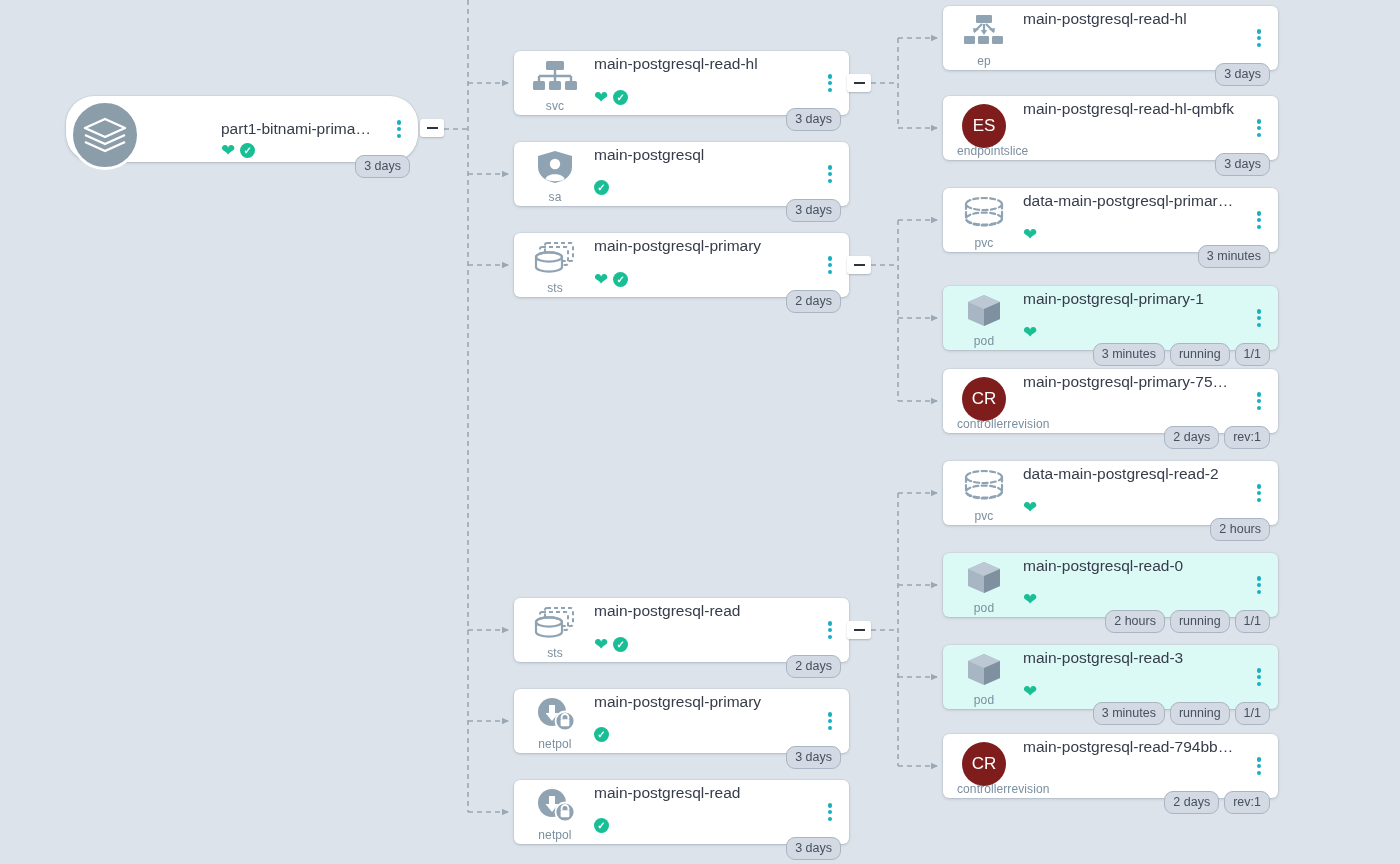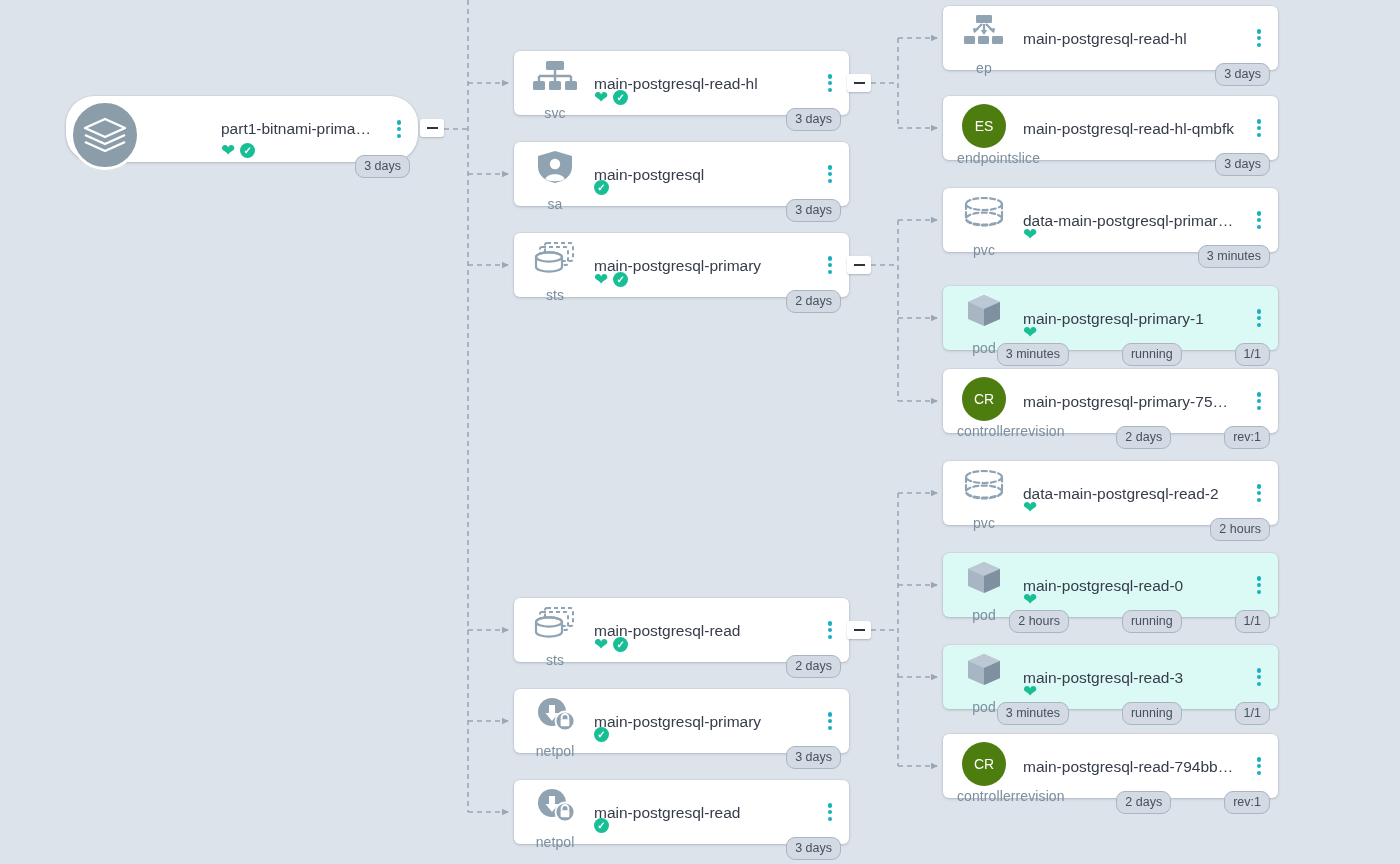--- a/index.html
+++ b/index.html
@@ -36,30 +36,30 @@
   .icon-wrap {
     position: absolute;
     left: 14px; top: 8px;
     width: 54px;
     text-align: center;
     color: #8fa3b3;
   }
   .icon-glyph { display:block; height: 34px; }
   .icon-kind {
     display: block;
-    font-size: 14px;
+    font-size: 12px;
     color: #7b8f9f;
-    margin-top: 12px;
+    margin-top: 6px;
     white-space: nowrap;
     letter-spacing: 0.1px;
   }
 
   .node-title {
     position: absolute;
-    left: 80px; top: 24px;
+    left: 80px; top: 4px;
     right: 42px;
     font-size: 15.5px;
     color: #363c4a;
     white-space: nowrap;
     overflow: hidden;
     text-overflow: ellipsis;
   }
   .root .node-title { left: 155px; top: 24px; }
 
   .status-row {
@@ -92,21 +92,20 @@
   }
   .tag {
     background: #d3dae3;
     border: 1px solid #a9b5c2;
     color: #46505e;
     border-radius: 9px;
     font-size: 12.5px;
     line-height: 1;
     padding: 4px 8px 5px;
     white-space: nowrap;
-    margin-left: 48px;
   }
 
   
   .heart { color: #18be94; font-size: 17px; line-height: 1; }
   .sync {
     width: 15px; height: 15px; border-radius: 50%;
     background: #18be94; color: #fff;
     font-size: 10px; line-height: 15px; text-align: center;
     display: inline-block; font-weight: bold;
   }
@@ -116,22 +115,22 @@
     position: absolute; left: 4px; top: 4px;
     width: 70px; height: 70px; border-radius: 50%;
     background: #8c9daa;
     border: 3px solid #ffffff;
     display: flex; align-items: center; justify-content: center;
   }
 
   
   .initials {
     width: 44px; height: 44px; border-radius: 50%;
-    background: #4d7c0f; color: #ffffff;
-    font-size: 14px; line-height: 44px; text-align: center;
+    background: #7f1d1d; color: #ffffff;
+    font-size: 17px; line-height: 44px; text-align: center;
     margin: 0 auto;
   }
 
   
   .collapse-btn {
     position: absolute;
     width: 24px; height: 18px;
     background: #ffffff;
     border-radius: 3px;
     box-shadow: 0 1px 2px rgba(40,60,80,0.28);

